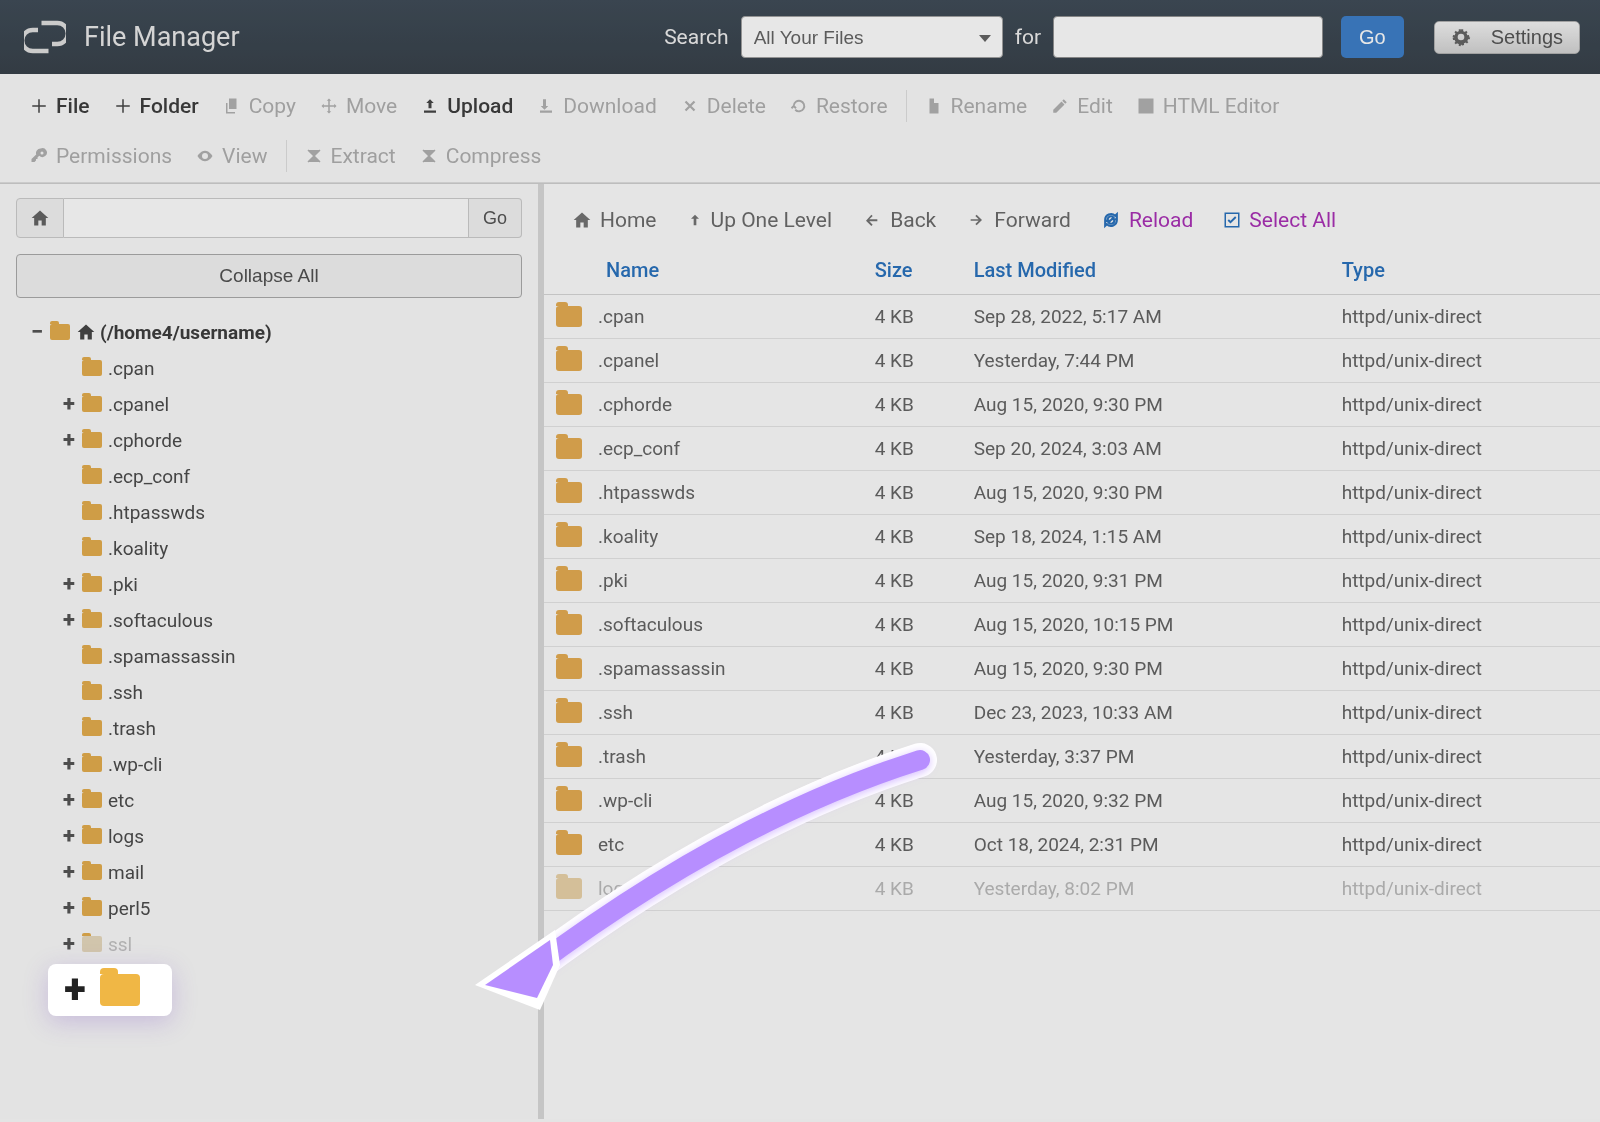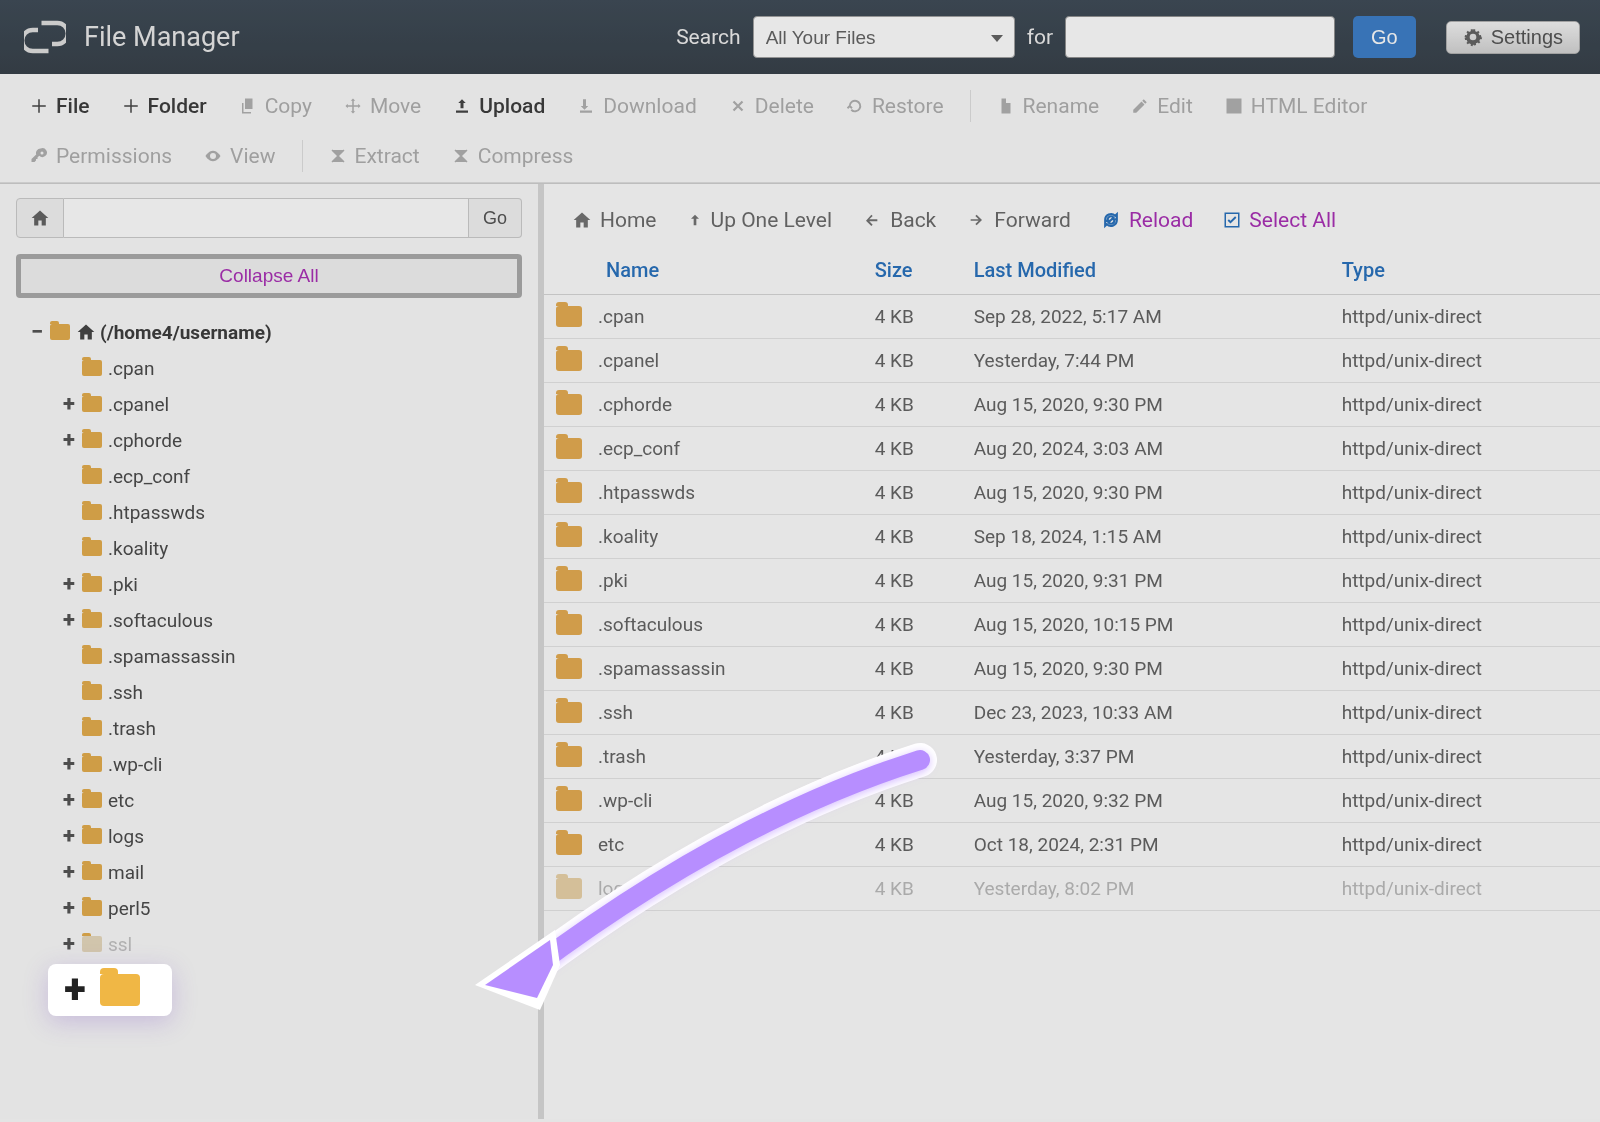--- a/index.html
+++ b/index.html
@@ -11,40 +11,40 @@
   .logo-icon { width:42px; height:42px; }
   .logo-text { font-size:27px; font-weight:400; color:#e8e8e8; }
   .spacer { flex:1; }
   .search-group { display:flex; align-items:center; gap:12px; }
   .search-label { font-size:21px; color:#eee; }
   .search-select { height:42px; width:262px; background:#fff; color:#555; border:1px solid #999; border-radius:4px; padding:0 12px; font-size:19px; appearance:none; position:relative; }
   .select-wrap { position:relative; display:inline-block; }
   .select-wrap::after { content:""; position:absolute; right:12px; top:50%; transform:translateY(-30%); width:0;height:0; border-left:6px solid transparent; border-right:6px solid transparent; border-top:7px solid #555; pointer-events:none;}
   .search-input { height:42px; width:270px; background:#fff; border:1px solid #888; border-radius:4px; padding:0 10px; font-size:18px; }
   .go-btn { background:#2a72c4; color:#fff; border:none; border-radius:5px; height:42px; padding:0 18px; font-size:20px; margin-left:6px; cursor:pointer; }
-  .settings-btn { margin-left:18px; background:linear-gradient(#f3f3f3,#d0d0d0); color:#444; border:1px solid #aaa; border-radius:5px; height:33px; padding:0 16px; font-size:20px; display:flex; align-items:center; gap:8px; cursor:pointer;}
+  .settings-btn { margin-left:18px; background:linear-gradient(#f3f3f3,#d0d0d0); color:#444; border:1px solid #aaa; border-radius:5px; height:33px; padding:0 16px; font-size:20px; display:flex; align-items:center; gap:20px; cursor:pointer;}
   
   
   .toolbar { padding:8px 18px 0 18px; border-bottom:1px solid #ddd; background:#fbfbfb;}
-  .tb-row { display:flex; align-items:center; gap:8px; flex-wrap:wrap; }
+  .tb-row { display:flex; align-items:center; flex-wrap:wrap; }
   .tb-row.top { height:48px; }
   .tb-row.bottom { height:52px; }
   .tb-item { display:inline-flex; align-items:center; gap:8px; padding:6px 12px; color:#555; font-size:21px; white-space:nowrap; border-radius:4px; }
   .tb-item.active { color:#2a2a2a; font-weight:500; }
   .tb-item.dim { color:#a8a8a8; }
   .divider-v { width:1px; height:32px; background:#ddd; margin:0 6px; }
   
   
   .main { display:flex; height:calc(100% - 74px - 112px); border-top:1px solid #ccc;}
   .sidebar { width:544px; border-right:6px solid #d6d6d6; display:flex; flex-direction:column; background:#fafafa; position:relative;}
   .side-top { display:flex; align-items:center; gap:0; padding:14px 16px 10px 16px; }
   .home-btn { width:48px; height:40px; border:1px solid #c8c8c8; border-radius:4px 0 0 4px; display:flex; align-items:center; justify-content:center; background:#f2f2f2; color:#555;}
   .path-input { flex:1; height:40px; border:1px solid #c8c8c8; border-left:none; padding:0 10px; font-size:17px; background:#fff;}
   .go-side { height:40px; padding:0 14px; border:1px solid #c8c8c8; border-left:none; border-radius:0 4px 4px 0; background:#f2f2f2; color:#444; font-size:18px;}
-  .collapse-btn { margin:6px 16px 12px 16px; height:44px; border:5px solid #a3a3a3; border-radius:4px; background:#f2f2f2; font-size:19px; color:#a21caf;}
+  .collapse-btn { margin:6px 16px 12px 16px; height:44px; border:1px solid #a3a3a3; border-radius:4px; background:#f2f2f2; font-size:19px; color:#404040;}
   .tree { padding:4px 16px 40px 28px; overflow:auto; font-size:19px; color:#3a3a3a;}
   .tree-row { display:flex; align-items:center; height:36px; gap:4px; }
   .tree-row .exp { width:18px; display:inline-flex; justify-content:center; font-weight:800; font-size:22px; color:#444; line-height:1;}
   .tree-row.root { font-weight:700; color:#2a2a2a; }
   .folder-icon { width:20px; height:16px; display:inline-block; margin-right:2px;}
   .folder-icon.closed { background:#e2a53b; border-radius:2px 2px 2px 2px; position:relative;}
   .folder-icon.closed::before{content:"";position:absolute;top:-3px;left:0;width:9px;height:3px;background:#e2a53b;border-radius:2px 2px 0 0;}
   .folder-icon.open { background:#e2a53b; border-radius:2px; position:relative;}
   .folder-icon.open::before{content:"";position:absolute;top:-3px;left:0;width:9px;height:3px;background:#e2a53b;border-radius:2px 2px 0 0;}
   .home-glyph { font-size:20px; color:#333; }
@@ -470,21 +470,21 @@
               <td>httpd/unix-direct</td>
             </tr>
             <tr>
               <td class="first">
                 <div class="cell-name">
                   <span class="row-folder"></span>
                   <span>.ecp_conf</span>
                 </div>
               </td>
               <td>4 KB</td>
-              <td>Aug 20, 2024, 3:03 AM</td>
+              <td>Sep 20, 2024, 3:03 AM</td>
               <td>httpd/unix-direct</td>
             </tr>
             <tr>
               <td class="first">
                 <div class="cell-name">
                   <span class="row-folder"></span>
                   <span>.htpasswds</span>
                 </div>
               </td>
               <td>4 KB</td>

